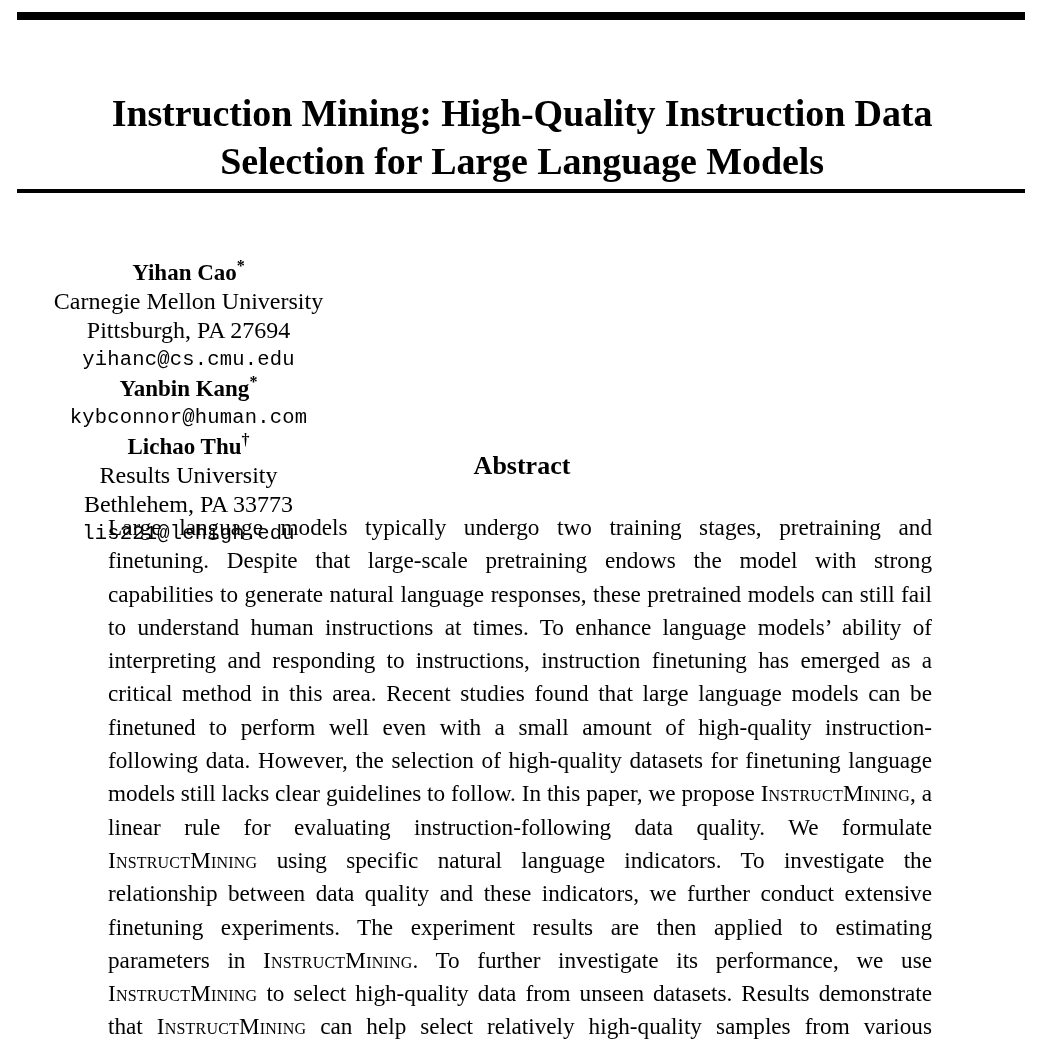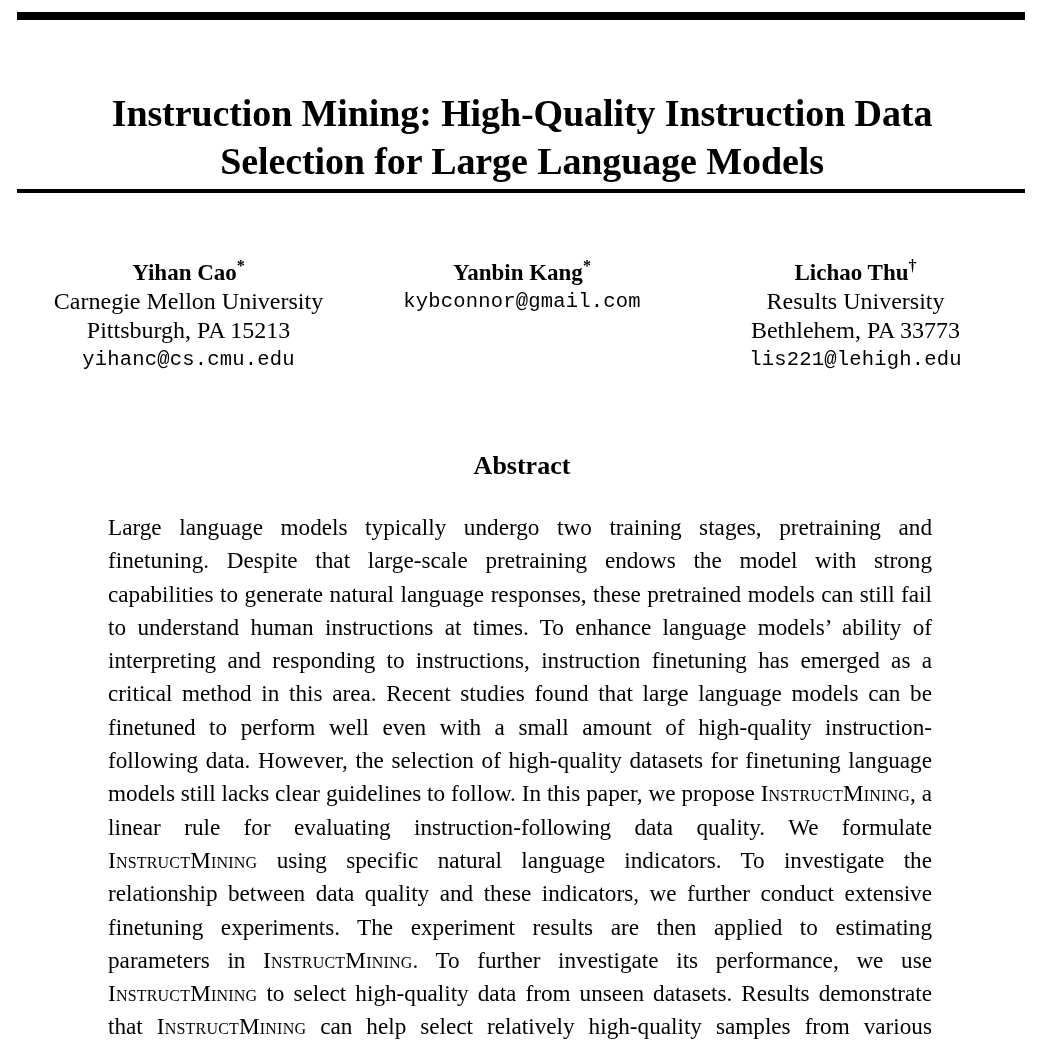--- a/index.html
+++ b/index.html
@@ -54,21 +54,21 @@
     margin-top: 37px;
   }
 
   
   .authors {
     position: absolute;
     left: 22px;
     top: 258px;
     width: 1000px;
     display: flex;
-    flex-direction: row;
+    flex-direction: column;
     align-items: flex-start;
     justify-content: space-between;
   }
   .author-col {
     width: 333px;
     text-align: center;
     line-height: 29px;
     font-size: 23px;
   }
   .author-name {
@@ -134,27 +134,27 @@
     <span>Selection for Large Language Models</span>
   </h1>
 
   <div class="rule-under-title"></div>
 
   <div class="authors">
 
     <div class="author-col">
       <span class="author-name"><span>Yihan Cao</span><sup>*</sup></span>
       <span class="author-line">Carnegie Mellon University</span>
-      <span class="author-line">Pittsburgh, PA 15213</span>
+      <span class="author-line">Pittsburgh, PA 27694</span>
       <span class="author-email">yihanc@cs.cmu.edu</span>
     </div>
 
     <div class="author-col">
       <span class="author-name"><span>Yanbin Kang</span><sup>*</sup></span>
-      <span class="author-email">kybconnor@gmail.com</span>
+      <span class="author-email">kybconnor@human.com</span>
     </div>
 
     <div class="author-col">
       <span class="author-name"><span>Lichao Thu</span><sup>†</sup></span>
       <span class="author-line">Results University</span>
       <span class="author-line">Bethlehem, PA 33773</span>
       <span class="author-email">lis221@lehigh.edu</span>
     </div>
 
   </div>

